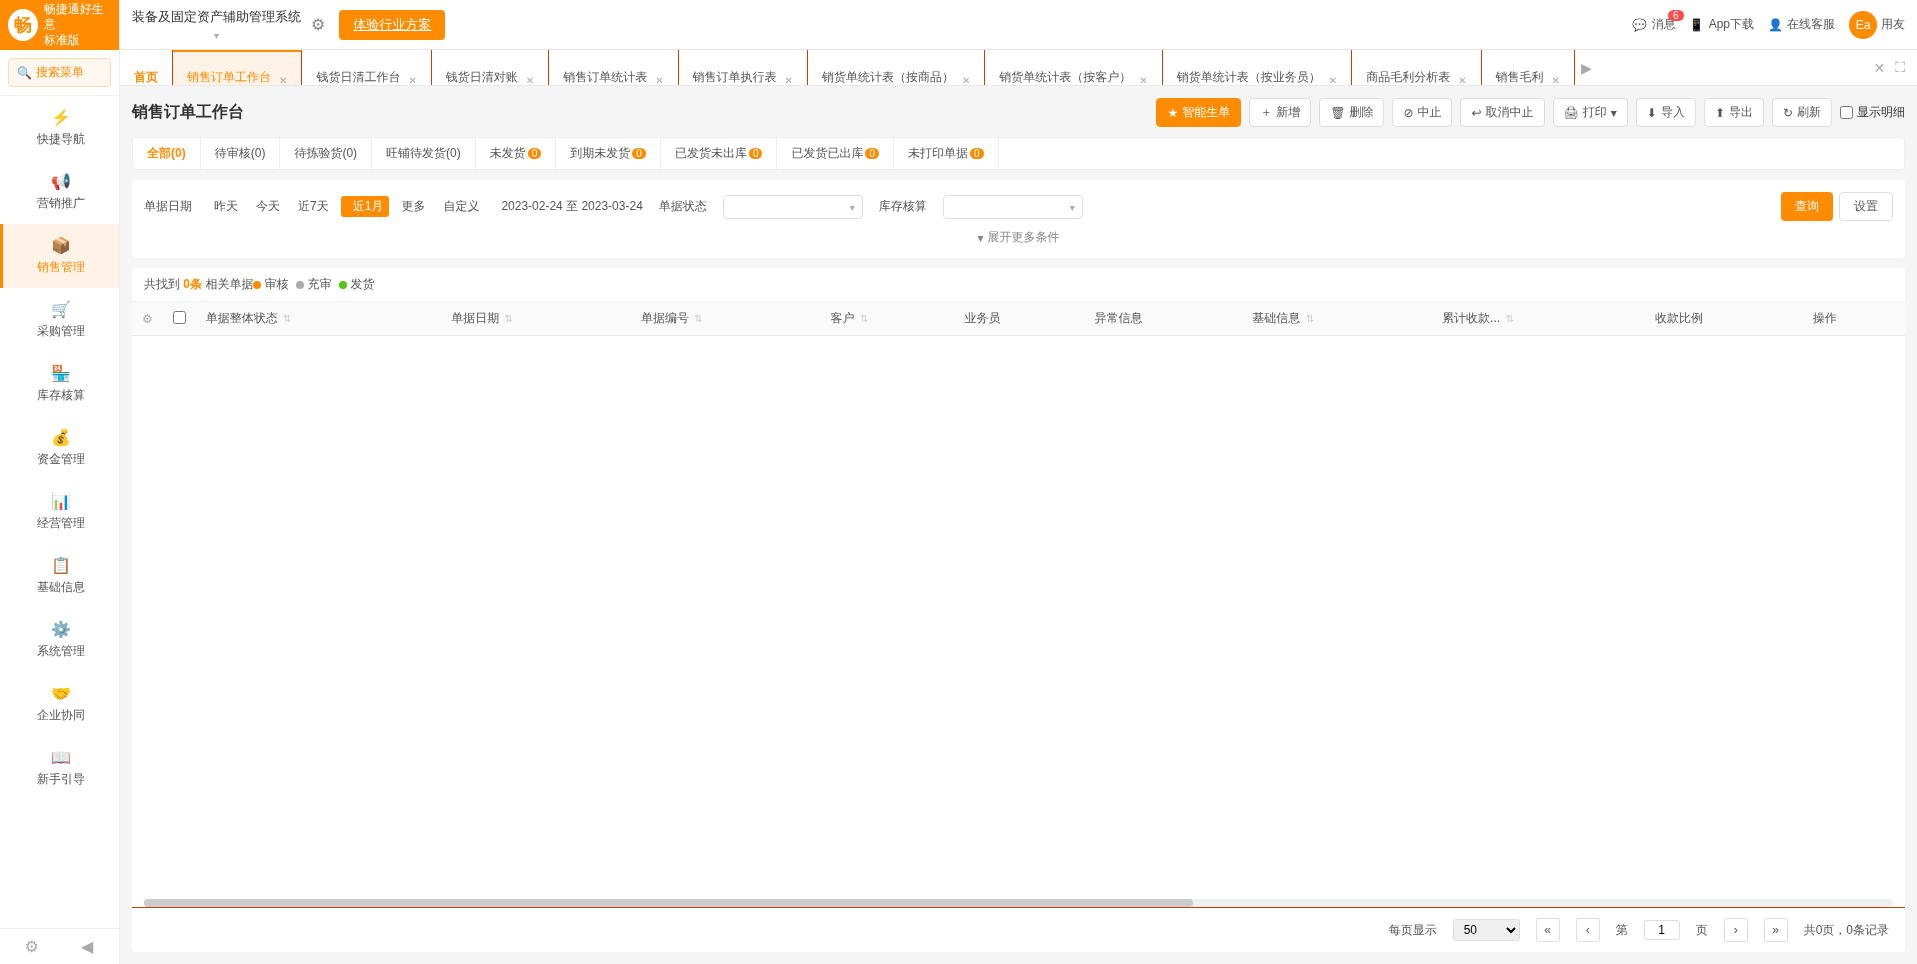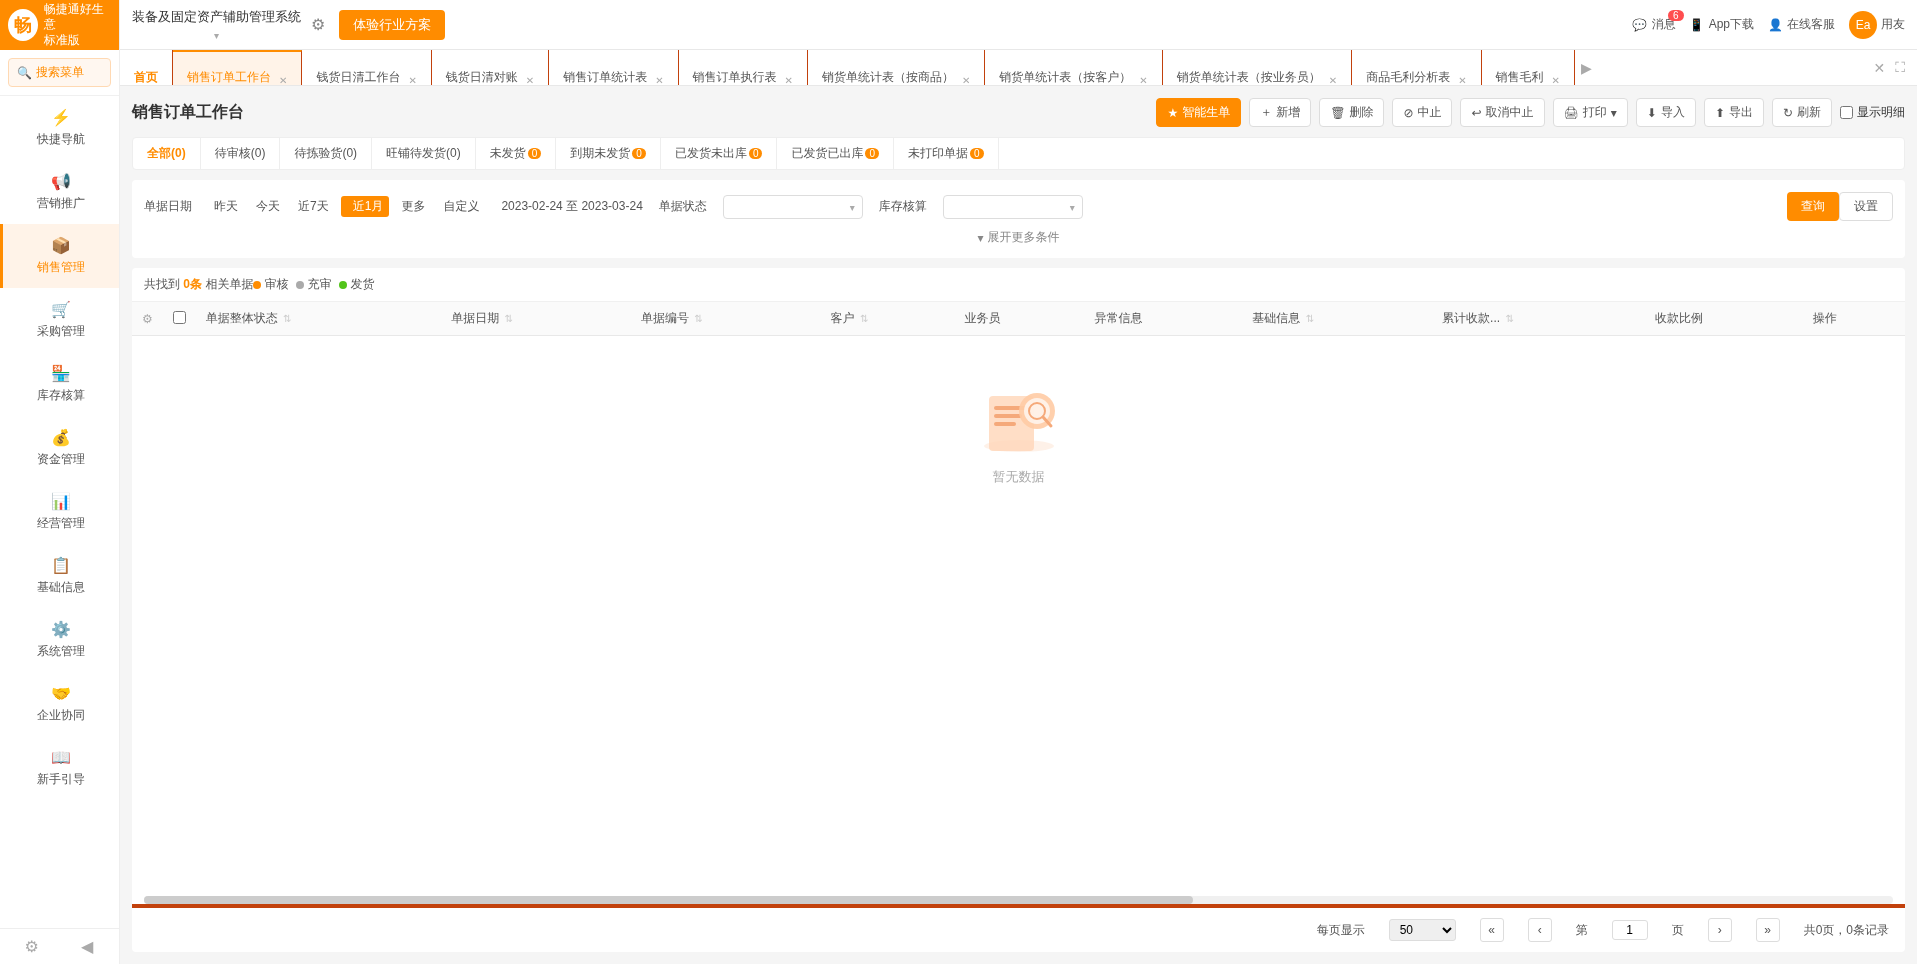--- a/index.html
+++ b/index.html
@@ -20,21 +20,21 @@
     .sidebar-bottom-btn { flex: 1; background: none; border: none; cursor: pointer; color: #aaa; font-size: 16px; }
 
     
     .main { flex: 1; display: flex; flex-direction: column; overflow: hidden; }
 
     
     .topbar { background: #fff; border-bottom: 1px solid #e8e8e8; height: 50px; display: flex; align-items: center; padding: 0 12px; gap: 10px; flex-shrink: 0; }
     .topbar-title { font-size: 13px; color: #333; display: flex; align-items: center; gap: 4px; flex-direction: column; }
     .topbar-title-arrow { color: #aaa; font-size: 10px; }
     .topbar-settings { color: #888; font-size: 16px; cursor: pointer; }
-    .topbar-demo-btn { background: #ff8c00; color: #fff; border: none; border-radius: 4px; padding: 6px 14px; font-size: 13px; cursor: pointer; margin-left: 4px; }
+    .topbar-demo-btn { background: #ff8c00; color: #fff; border: none; border-radius: 4px; padding: 6px 14px; font-size: 13px; cursor: pointer; margin-left: 4px; text-decoration: underline; }
     .topbar-right { margin-left: auto; display: flex; align-items: center; gap: 14px; }
     .topbar-right-item { display: flex; align-items: center; gap: 4px; font-size: 12px; color: #555; cursor: pointer; position: relative; }
     .badge { background: #ff4d4f; color: #fff; border-radius: 10px; font-size: 10px; padding: 0 4px; min-width: 16px; text-align: center; position: absolute; top: -6px; right: -8px; }
     .topbar-avatar { width: 28px; height: 28px; background: #ff8c00; border-radius: 50%; color: #fff; display: flex; align-items: center; justify-content: center; font-size: 12px; }
 
     
     .tabbar { background: #fff; border-bottom: 1px solid #e8e8e8; display: flex; align-items: center; height: 36px; flex-shrink: 0; overflow: hidden; }
     .tab { padding: 0 14px; height: 36px; display: flex; align-items: flex-end; gap: 6px; font-size: 12px; cursor: pointer; white-space: nowrap; border-right: 1px solid #c2410c; color: #555; flex-shrink: 0; }
     .tab.active { background: #fff3e8; color: #ff8c00; border-top: 2px solid #ff8c00; }
     .tab.home { color: #ff8c00; font-weight: bold; }
@@ -92,21 +92,21 @@
     th .sort-icon { color: #ccc; font-size: 10px; margin-left: 2px; }
     .th-checkbox { width: 30px; }
     .settings-col { width: 30px; color: #aaa; cursor: pointer; }
 
     
     .empty-state { flex: 1; display: flex; flex-direction: column; align-items: center; justify-content: center; gap: 12px; padding: 40px; }
     .empty-icon { width: 100px; height: 80px; position: relative; }
     .empty-text { font-size: 13px; color: #aaa; }
 
     
-    .pagination { padding: 10px 16px; display: flex; align-items: center; justify-content: flex-end; gap: 24px; border-top: 4px solid #c2410c; font-size: 12px; color: #555; flex-shrink: 0; }
+    .pagination { padding: 10px 16px; display: flex; align-items: center; justify-content: flex-end; gap: 16px; border-top: 1px solid #c2410c; font-size: 12px; color: #555; flex-shrink: 0; }
     .pagination-select { border: 1px solid #ddd; border-radius: 3px; padding: 2px 18px 2px 6px; font-size: 12px; }
     .pagination-btn { width: 24px; height: 24px; border: 1px solid #ddd; border-radius: 3px; background: #fff; cursor: pointer; display: flex; align-items: center; justify-content: center; color: #555; font-size: 12px; }
     .pagination-input { width: 36px; border: 1px solid #ddd; border-radius: 3px; padding: 2px 4px; text-align: center; font-size: 12px; }
 
     
     .table-hscroll { height: 8px; background: #f0f0f0; position: relative; margin: 0 12px; border-radius: 4px; }
     .table-hscroll-thumb { height: 8px; background: #ccc; border-radius: 4px; width: 60%; margin-left: 0; }
   </style>
 </head>
 <body>
@@ -360,21 +360,21 @@
           </select>
         </div>
 
         <span class="filter-label">库存核算</span>
         <div class="filter-select-wrap">
           <select class="filter-select">
             <option value=""></option>
           </select>
         </div>
 
-        <div style="margin-left:auto; display:flex; ">
+        <div style="margin-left:auto; display:flex; gap:6px;">
           <button class="search-btn">查询</button>
           <button class="set-btn">设置</button>
         </div>
       </div>
       <div style="display:flex; justify-content:center; margin-top:8px;">
         <div class="expand-btn">
           <span>▾</span>
           <span>展开更多条件</span>
         </div>
       </div>
@@ -446,36 +446,20 @@
               </th>
               <th>
                 <span>操作</span>
               </th>
             </tr>
           </thead>
           <tbody>
           </tbody>
         </table>
 
-        <div class="empty-state">
-          <div class="empty-icon">
-            <svg width="100" height="80" viewBox="0 0 100 80" xmlns="http://www.w3.org/2000/svg">
-              <ellipse cx="50" cy="70" rx="35" ry="6" fill="#fde8d8" opacity="0.6"></ellipse>
-              <rect x="20" y="20" width="45" height="55" rx="4" fill="#ffd6b8" opacity="0.8"></rect>
-              <rect x="25" y="30" width="35" height="4" rx="2" fill="#f5a97a"></rect>
-              <rect x="25" y="38" width="28" height="4" rx="2" fill="#f5a97a"></rect>
-              <rect x="25" y="46" width="22" height="4" rx="2" fill="#f5a97a"></rect>
-              <circle cx="68" cy="35" r="18" fill="#ffcba4" opacity="0.9"></circle>
-              <circle cx="68" cy="35" r="13" fill="#fff" opacity="0.7"></circle>
-              <circle cx="68" cy="35" r="8" fill="none" stroke="#f5a97a" stroke-width="2"></circle>
-              <line x1="74" y1="41" x2="82" y2="50" stroke="#f5a97a" stroke-width="3" stroke-linecap="round"></line>
-            </svg>
-          </div>
-          <span class="empty-text">暂无数据</span>
-        </div>
       </div>
 
       <div class="table-hscroll">
         <div class="table-hscroll-thumb"></div>
       </div>
 
       <div class="pagination">
         <span>每页显示</span>
         <select class="pagination-select">
           <option value="50">50</option>

